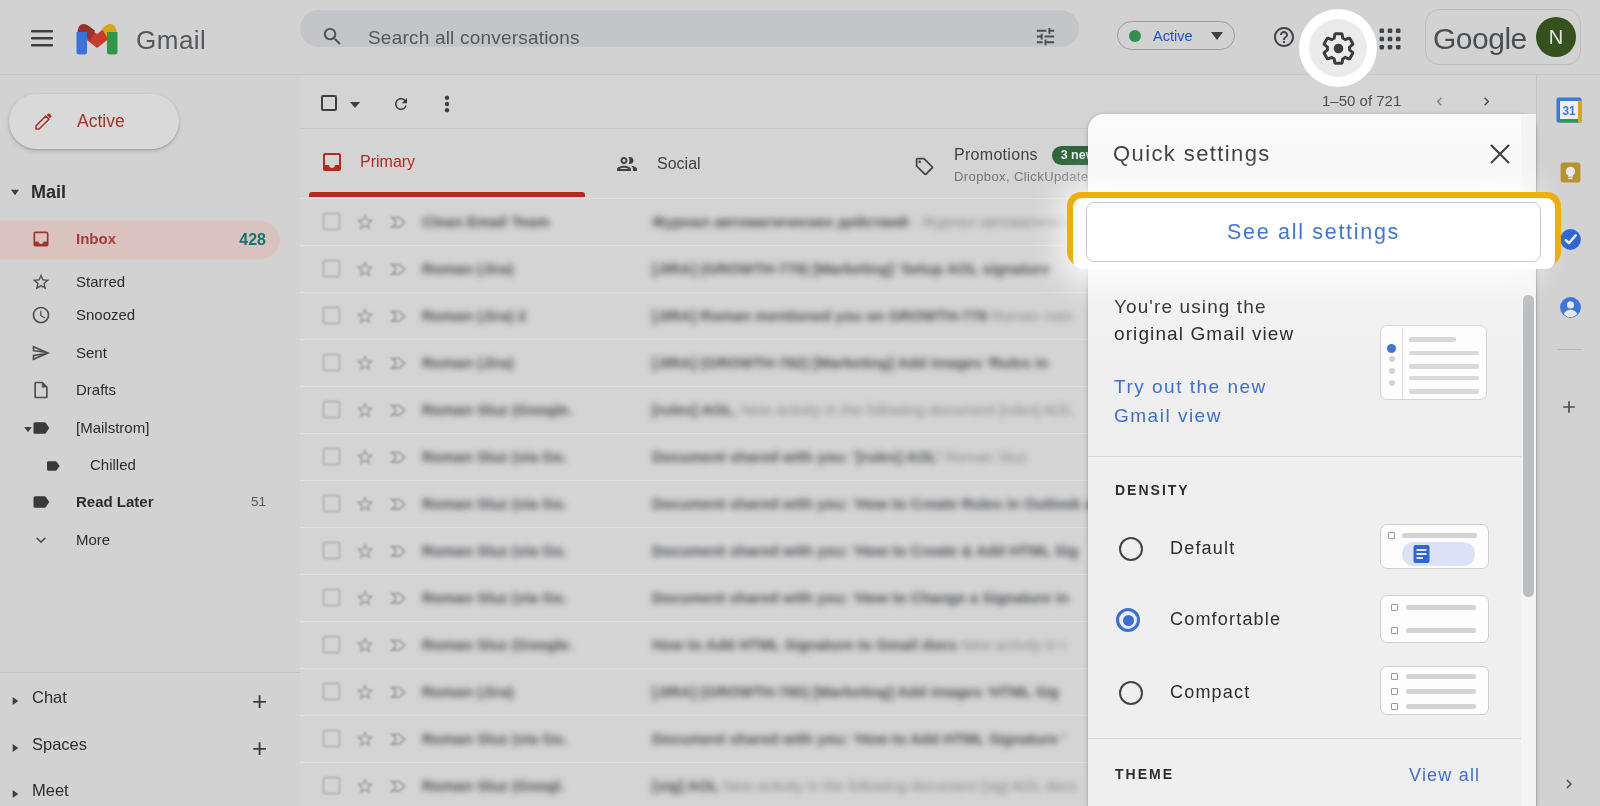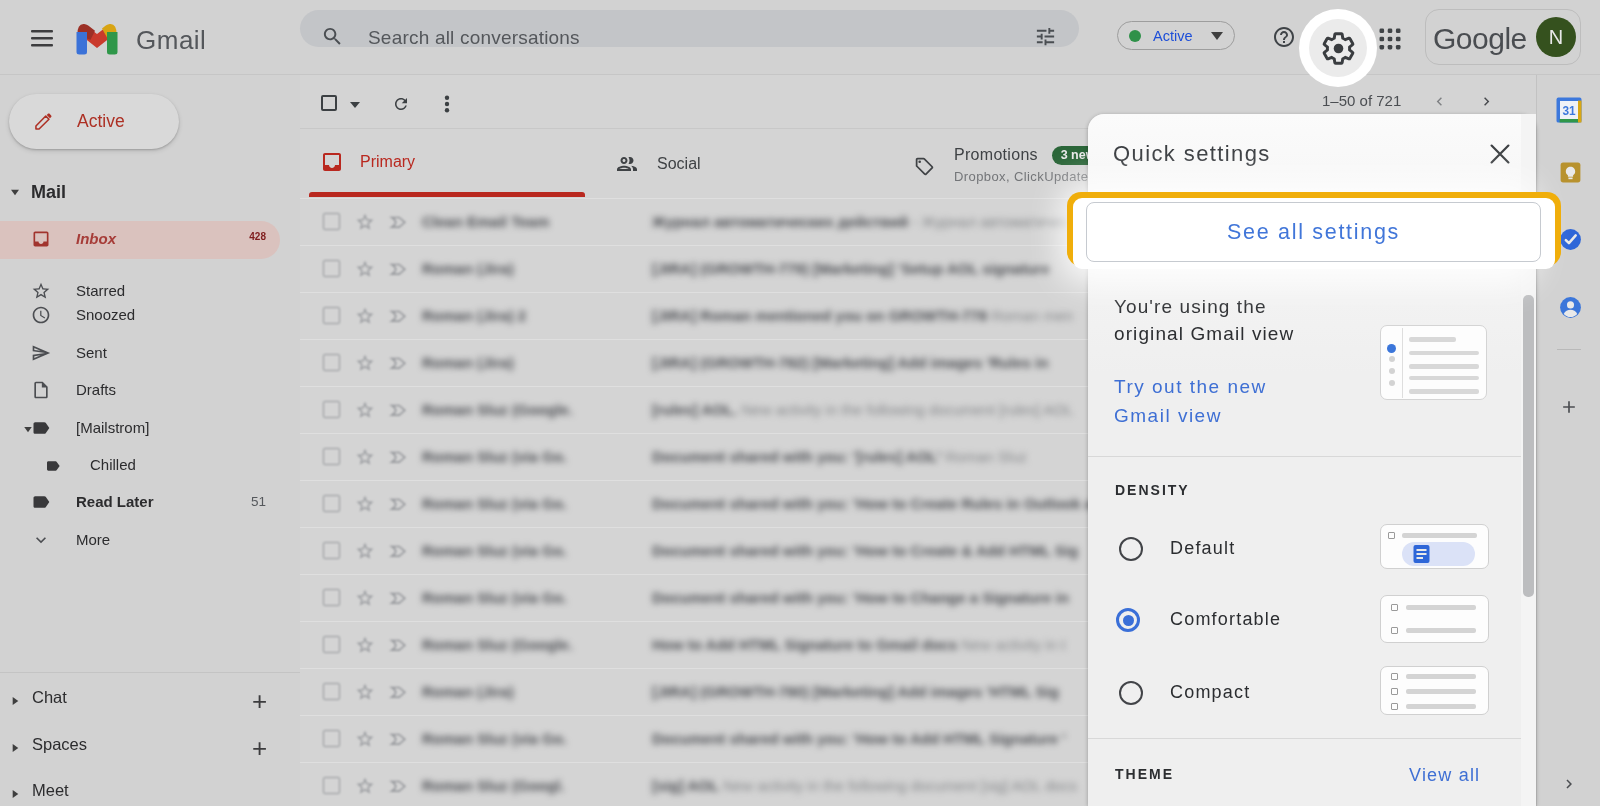--- a/index.html
+++ b/index.html
@@ -329,24 +329,24 @@
   </div>
   <div class="abs" style="left:10px; top:114px;">
       <div class="caret-d" style="transform:scale(0.8);"></div>
     </div>
   <div class="abs" style="left:31px; top:107px; font-size:18px; font-weight:700; color:#2c2c2e;">Mail</div>
   <div id="inboxpill"></div>
   <div class="srow" style="top:145.5px;">
     <svg class="ico" width="20" height="20" viewBox="0 0 24 24">
         <path fill="#a1342e" d="M19 3H4.99c-1.1 0-1.98.9-1.98 2L3 19c0 1.1.89 2 1.99 2H19c1.1 0 2-.9 2-2V5c0-1.1-.9-2-2-2zm0 12h-4c0 1.66-1.34 3-3 3s-3-1.34-3-3H4.99V5H19v10z"></path>
       </svg>
-    <div class="lbl" style="font-weight:700; color:#a63c38;font-style:italic;">Inbox</div>
-    <div class="cnt" style="font-weight:700; color:#7f1d1d; font-size:10px;">428</div>
-  </div>
-  <div class="srow" style="top:198px;">
+    <div class="lbl" style="font-weight:700; color:#a63c38;">Inbox</div>
+    <div class="cnt" style="font-weight:700; color:#0f766e; font-size:16px;">428</div>
+  </div>
+  <div class="srow" style="top:189px;">
     <svg class="ico" width="20" height="20" viewBox="0 0 24 24">
         <path fill="#4c4e52" d="M22 9.24l-7.19-.62L12 2 9.19 8.63 2 9.24l5.46 4.73L5.82 21 12 17.27 18.18 21l-1.63-7.03L22 9.24zM12 15.4l-3.76 2.27 1-4.28-3.32-2.88 4.38-.38L12 6.1l1.71 4.04 4.38.38-3.32 2.88 1 4.28L12 15.4z"></path>
       </svg>
     <div class="lbl">Starred</div>
   </div>
   <div class="srow" style="top:221.5px;">
     <svg class="ico" width="20" height="20" viewBox="0 0 24 24">
         <path fill="#4c4e52" d="M11.99 2C6.47 2 2 6.48 2 12s4.47 10 9.99 10C17.52 22 22 17.52 22 12S17.52 2 11.99 2zM12 20c-4.42 0-8-3.58-8-8s3.58-8 8-8 8 3.58 8 8-3.58 8-8 8zm.5-13H11v6l5.25 3.15.75-1.23-4.5-2.67z"></path>
       </svg>
     <div class="lbl">Snoozed</div>

